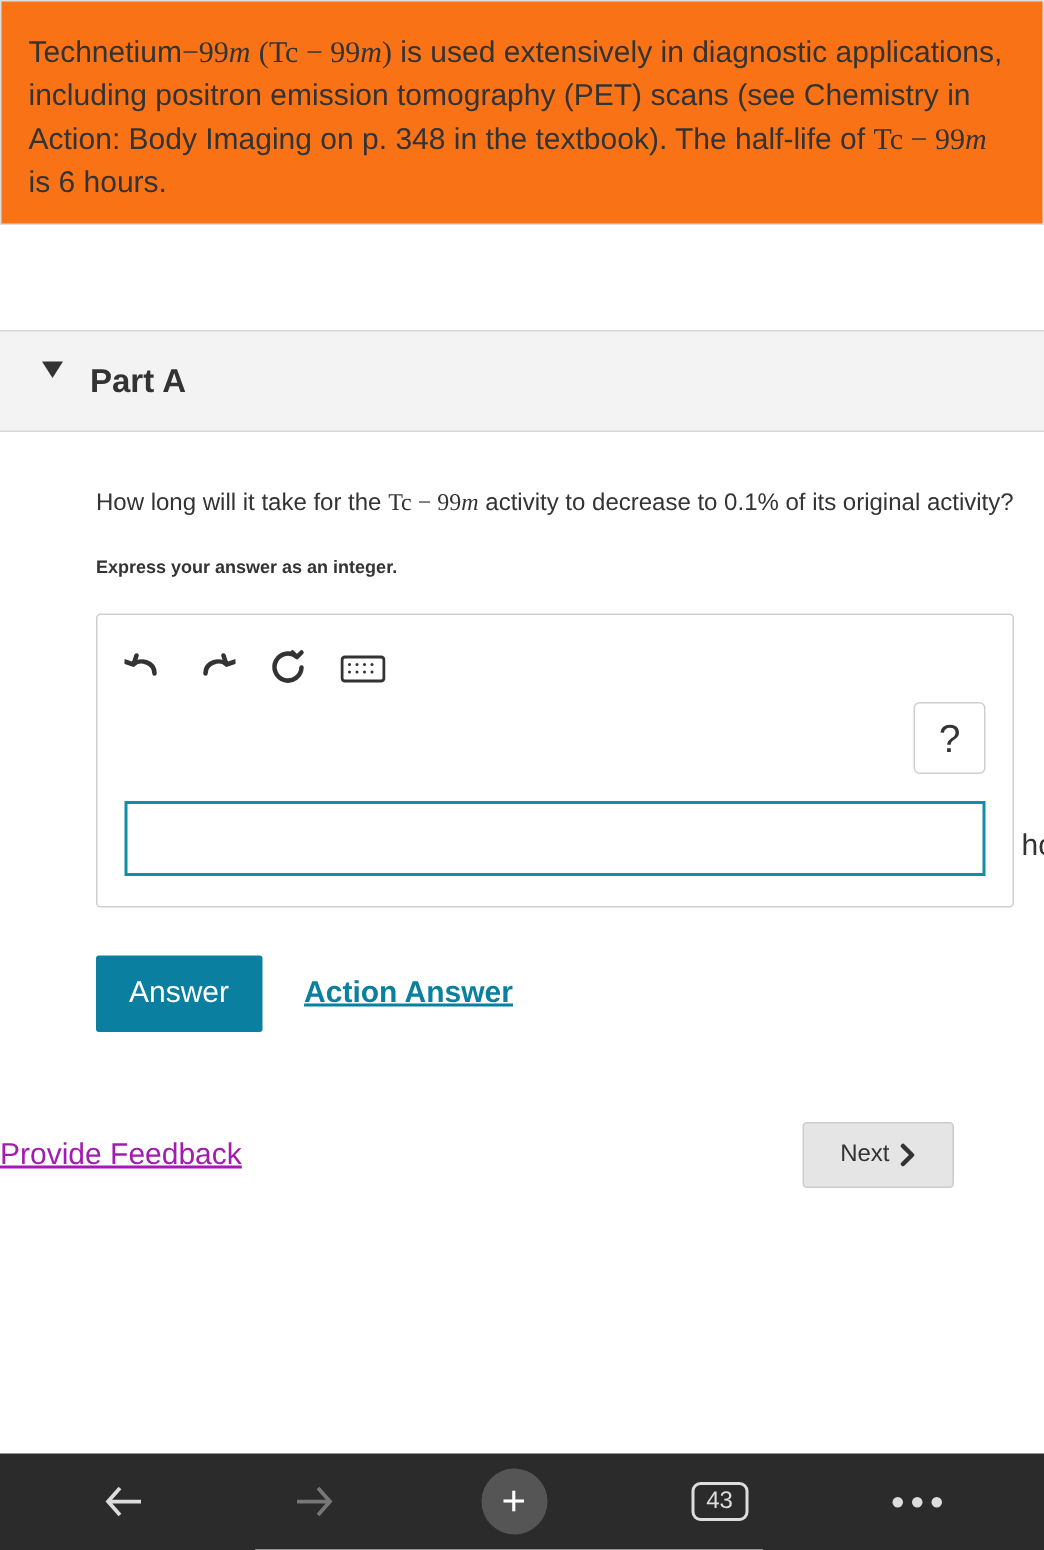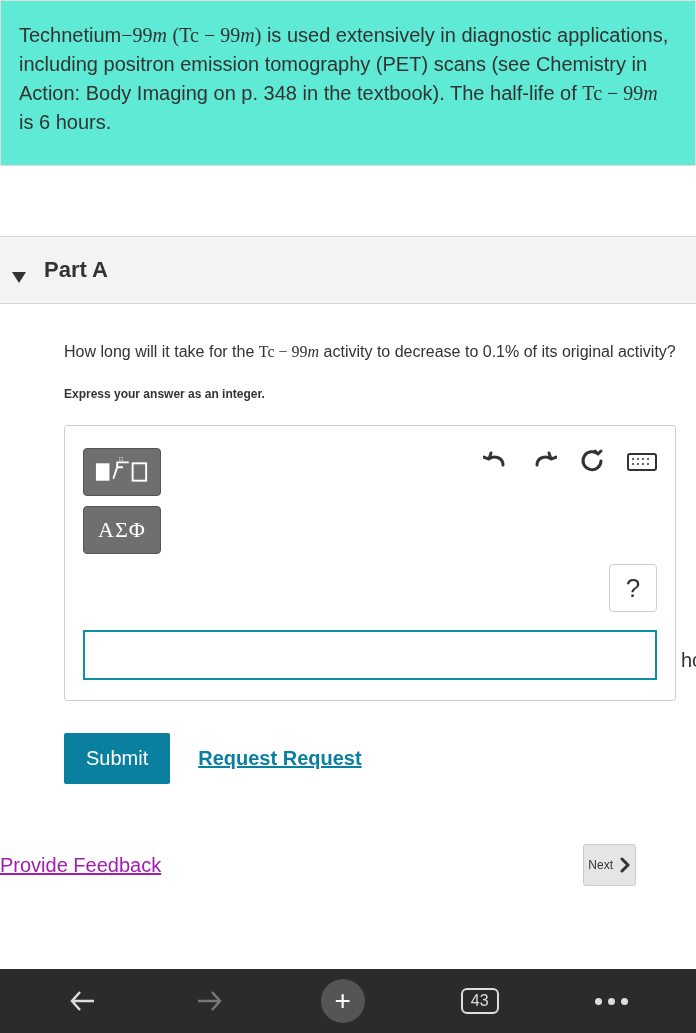--- a/index.html
+++ b/index.html
@@ -1,20 +1,20 @@
 <!DOCTYPE html>
 <html><head>
   <meta charset="utf-8">
   <style>
     * { box-sizing: border-box; margin: 0; padding: 0; }
     body { font-family: Arial, Helvetica, sans-serif; width: 696px; height: 1033px; background: #fff; color: #333; overflow: hidden; position: relative; }
-    .intro-box { background: #5eead4; padding: 20px 18px 28px 18px; font-size: 20px; line-height: 1.45; color: #333; border: 1px solid #ddd; margin: 0 0 70px 0; }
+    .intro-box { background: #f97316; padding: 20px 18px 12px 18px; font-size: 20px; line-height: 1.45; color: #333; border: 1px solid #ddd; margin: 0 0 70px 0; }
     .mathrm { font-family: 'Times New Roman', serif; }
     .italic { font-style: italic; }
-    .part-header { background: #f3f3f3; border-top: 1px solid #d7d7d7; border-bottom: 1px solid #d7d7d7; padding: 20px 18px 20px 12px; display: flex; align-items: flex-end; gap: 18px; }
+    .part-header { background: #f3f3f3; border-top: 1px solid #d7d7d7; border-bottom: 1px solid #d7d7d7; padding: 20px 18px 20px 28px; display: flex; align-items: flex-start; gap: 18px; }
     .caret-down { width: 0; height: 0; border-left: 7px solid transparent; border-right: 7px solid transparent; border-top: 11px solid #333; }
     .part-title { font-weight: bold; font-size: 22px; }
     .part-body { padding: 36px 18px 30px 64px; }
     .question-text { font-size: 16px; line-height: 1.45; color: #333; margin-bottom: 24px; }
     .instruction-text { font-size: 12px; font-weight: bold; margin-bottom: 24px; }
     .answer-widget { border: 1px solid #cfcfcf; border-radius: 3px; padding: 22px 18px 20px 18px; position: relative; background: #fff; width: 612px; }
     .toolbar-row { display: flex; justify-content: space-between; align-items: flex-start; margin-bottom: 10px; }
     .toolbar-left { display: flex; flex-direction: column; gap: 10px; }
     .tool-btn { background: #6f6f6f; border: 1px solid #555; border-radius: 4px; height: 48px; display: inline-flex; align-items: center; justify-content: center; padding: 0 10px; color: #fff; }
     .tool-btn.wide { width: 78px; }
@@ -26,21 +26,21 @@
     .help-btn { width: 48px; height: 48px; border: 1px solid #cfcfcf; border-radius: 4px; background: #fff; display: flex; align-items: center; justify-content: center; font-size: 26px; color: #333; }
     .help-wrap { display: flex; align-items: center; justify-content: flex-end; margin-bottom: 18px; }
     .answer-row { display: flex; align-items: center; gap: 14px; }
     .answer-input { flex: 1; height: 50px; border: 2px solid #0f8fa6; background: #fff; font-size: 20px; padding: 0 10px; outline: none; }
     .unit-label { font-size: 20px; color: #333; position: absolute; right: -56px; bottom: 28px; }
     .submit-row { display: flex; align-items: center; gap: 28px; margin-top: 32px; }
     .submit-btn { background: #0a7fa0; color: #fff; border: none; font-size: 20px; padding: 14px 22px; border-radius: 2px; cursor: pointer; }
     .request-link { color: #0a7fa0; font-size: 20px; text-decoration: underline; font-weight: bold; cursor: pointer; }
     .bottom-row { display: flex; align-items: center; justify-content: space-between; padding: 30px 60px 20px 0; }
     .feedback-link { color: #a21caf; font-size: 20px; text-decoration: underline; cursor: pointer; }
-    .next-btn { background: #e5e5e5; border: 1px solid #ccc; padding: 12px 4px; font-size: 12px; color: #333; border-radius: 3px; cursor: pointer; display: flex; align-items: center; gap: 6px; }
+    .next-btn { background: #e5e5e5; border: 1px solid #ccc; padding: 12px 24px; font-size: 16px; color: #333; border-radius: 3px; cursor: pointer; display: flex; align-items: center; gap: 6px; }
     .nav-bar { position: absolute; bottom: 0; left: 0; right: 0; height: 64px; background: #2b2b2b; display: flex; align-items: center; justify-content: space-around; padding: 0 20px; }
     .nav-item { color: #ddd; display: flex; align-items: center; justify-content: center; }
     .nav-circle { width: 44px; height: 44px; background: #555; border-radius: 50%; display: flex; align-items: center; justify-content: center; color: #fff; font-size: 28px; font-weight: 300; }
     .tab-badge { border: 2px solid #ddd; border-radius: 6px; padding: 2px 8px; font-size: 16px; color: #ddd; }
     .dots { display: flex; gap: 6px; }
     .dots span { width: 7px; height: 7px; background: #ddd; border-radius: 50%; }
     .arrowsvg { stroke: #ddd; stroke-width: 2.5; fill: none; }
     .arrowsvg.dim { stroke: #777; }
     .content-wrap { height: 969px; overflow: hidden; }
   </style>
@@ -59,31 +59,20 @@
   </div>
 
   <div class="part-body">
     <div class="question-text">
       <span>How long will it take for the </span><span class="mathrm"><span>Tc</span><span> − </span><span>99</span><span class="italic">m</span></span><span> activity to decrease to 0.1% of its original activity?</span>
     </div>
     <div class="instruction-text">Express your answer as an integer.</div>
 
     <div class="answer-widget">
       <div class="toolbar-row">
-        <div class="toolbar-left">
-          <div class="tool-btn wide">
-            <svg width="58" height="30" viewBox="0 0 58 30">
-              <rect x="2" y="6" width="14" height="18" fill="#fff"></rect>
-              <path d="M20 22 L24 10 L30 10 M24 10 L24 5 L36 5" stroke="#fff" stroke-width="2" fill="none"></path>
-              <text x="26" y="4" font-size="7" fill="#fff">□</text>
-              <rect x="40" y="6" width="14" height="18" fill="none" stroke="#fff" stroke-width="2"></rect>
-            </svg>
-          </div>
-          <div class="tool-btn wide greek">ΑΣΦ</div>
-        </div>
         <div class="toolbar-right">
           <div class="icon-plain">
             <svg width="26" height="24" viewBox="0 0 26 24">
                 <path d="M20 16 C20 8 10 6 6 10 L8 4 M6 10 L0 8" stroke="#333" stroke-width="3" fill="none" stroke-linecap="round" stroke-linejoin="round"></path>
               </svg>
           </div>
           <div class="icon-plain">
             <svg width="26" height="24" viewBox="0 0 26 24">
                 <path d="M6 16 C6 8 16 6 20 10 L18 4 M20 10 L26 8" stroke="#333" stroke-width="3" fill="none" stroke-linecap="round" stroke-linejoin="round"></path>
               </svg>
@@ -111,22 +100,22 @@
       <div class="help-wrap">
         <div class="help-btn">?</div>
       </div>
       <div class="answer-row">
         <input type="text" class="answer-input" style="">
       </div>
       <span class="unit-label">hours</span>
     </div>
 
     <div class="submit-row">
-      <button class="submit-btn">Submit</button>
-      <span class="request-link">Request Request</span>
+      <button class="submit-btn">Answer</button>
+      <span class="request-link">Action Answer</span>
     </div>
   </div>
 
   <div class="bottom-row">
     <span class="feedback-link">Provide Feedback</span>
     <button class="next-btn">
       <span>Next</span>
       <svg width="12" height="16" viewBox="0 0 12 16">
           <path d="M3 2 L9 8 L3 14" stroke="#333" stroke-width="3" fill="none" stroke-linecap="round" stroke-linejoin="round"></path>
         </svg>

